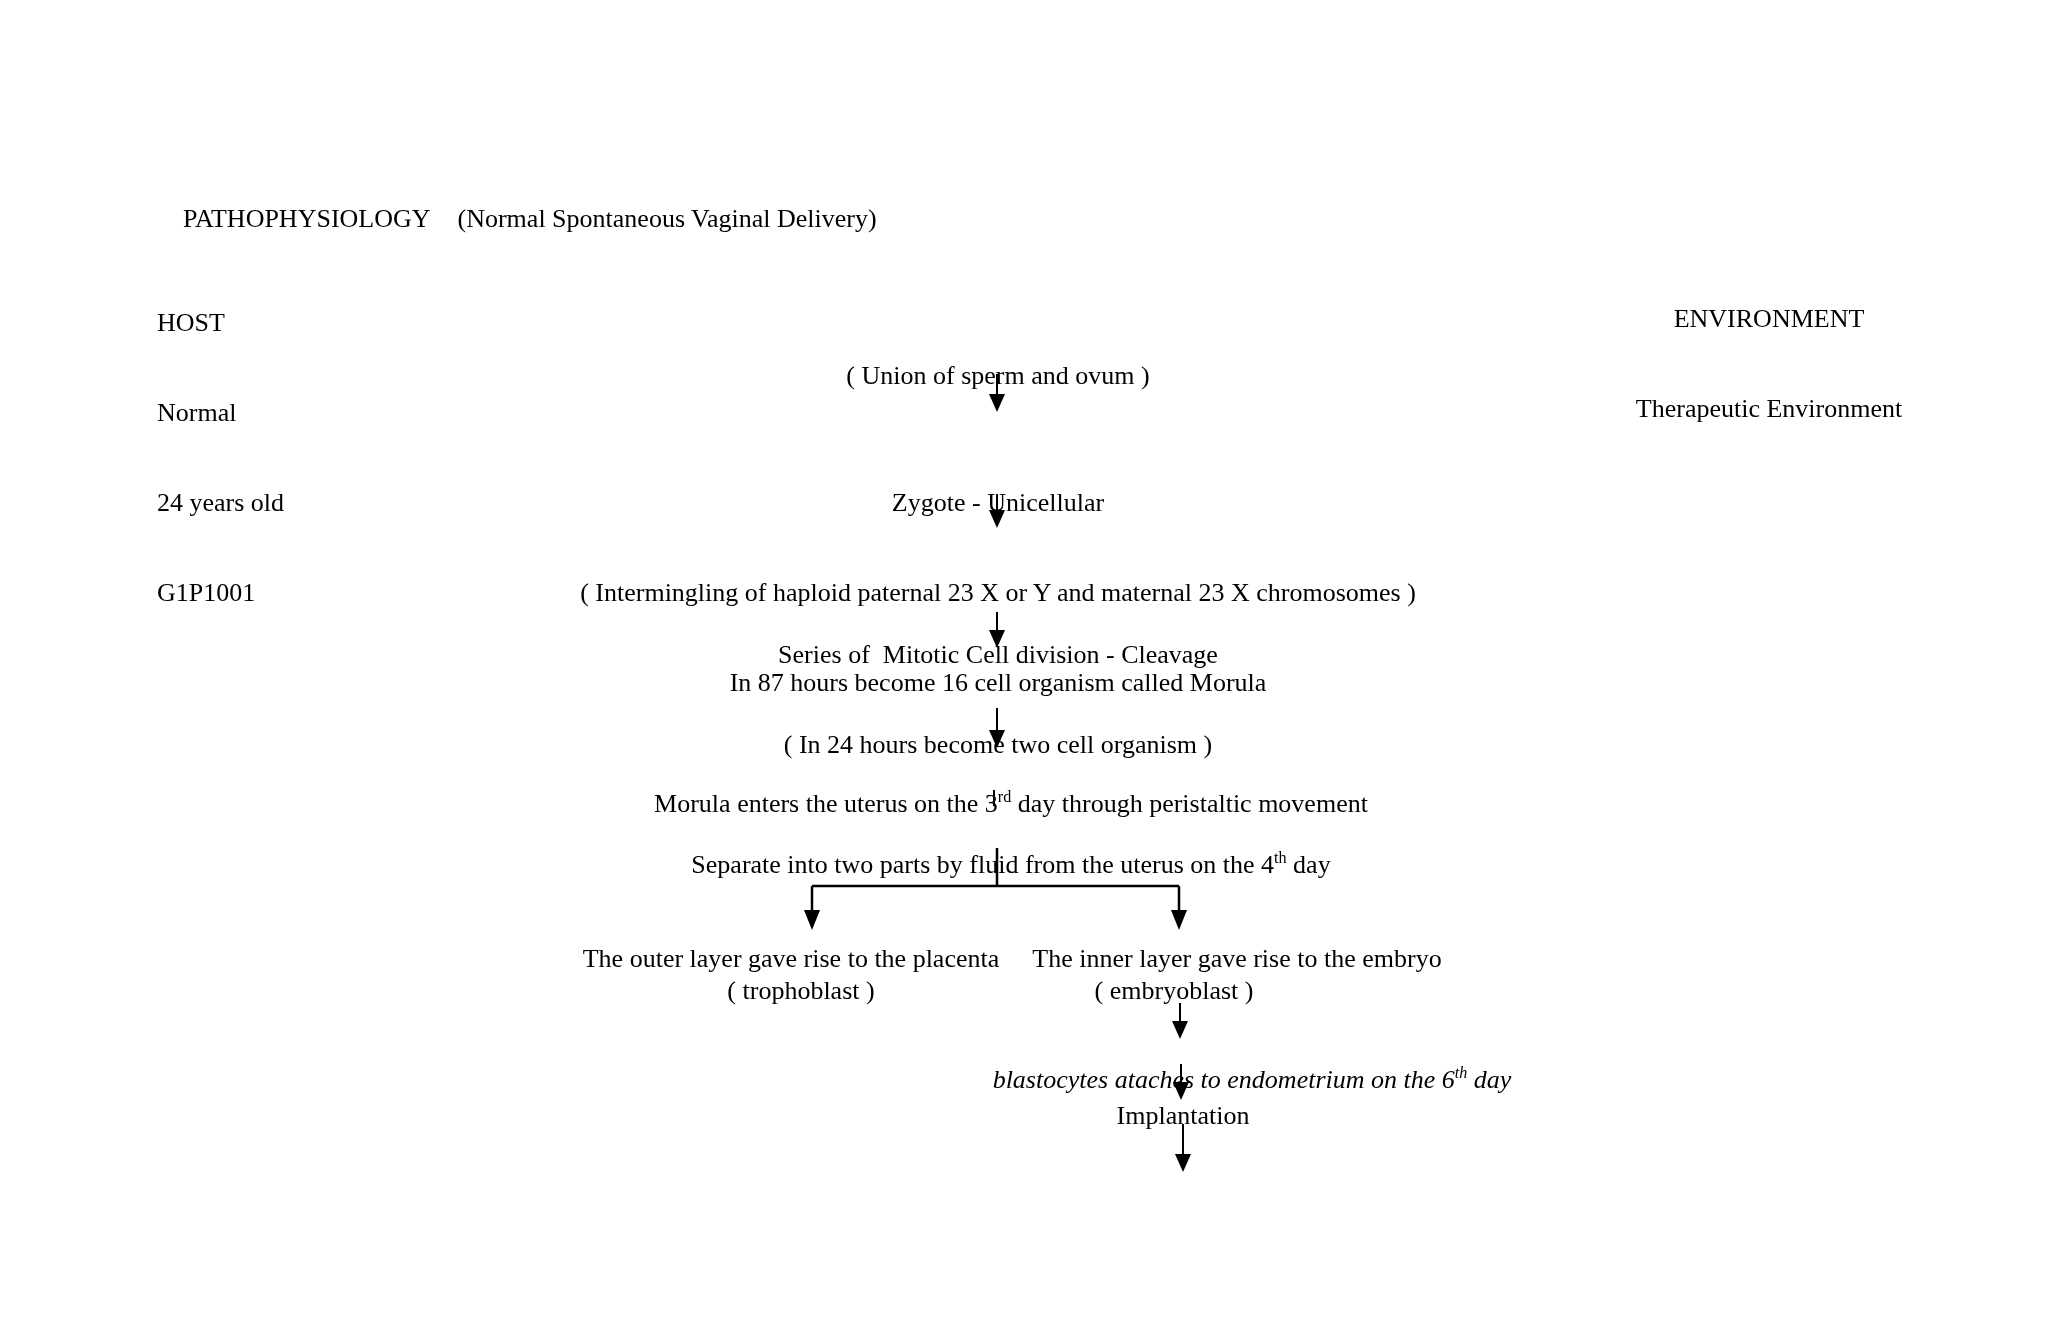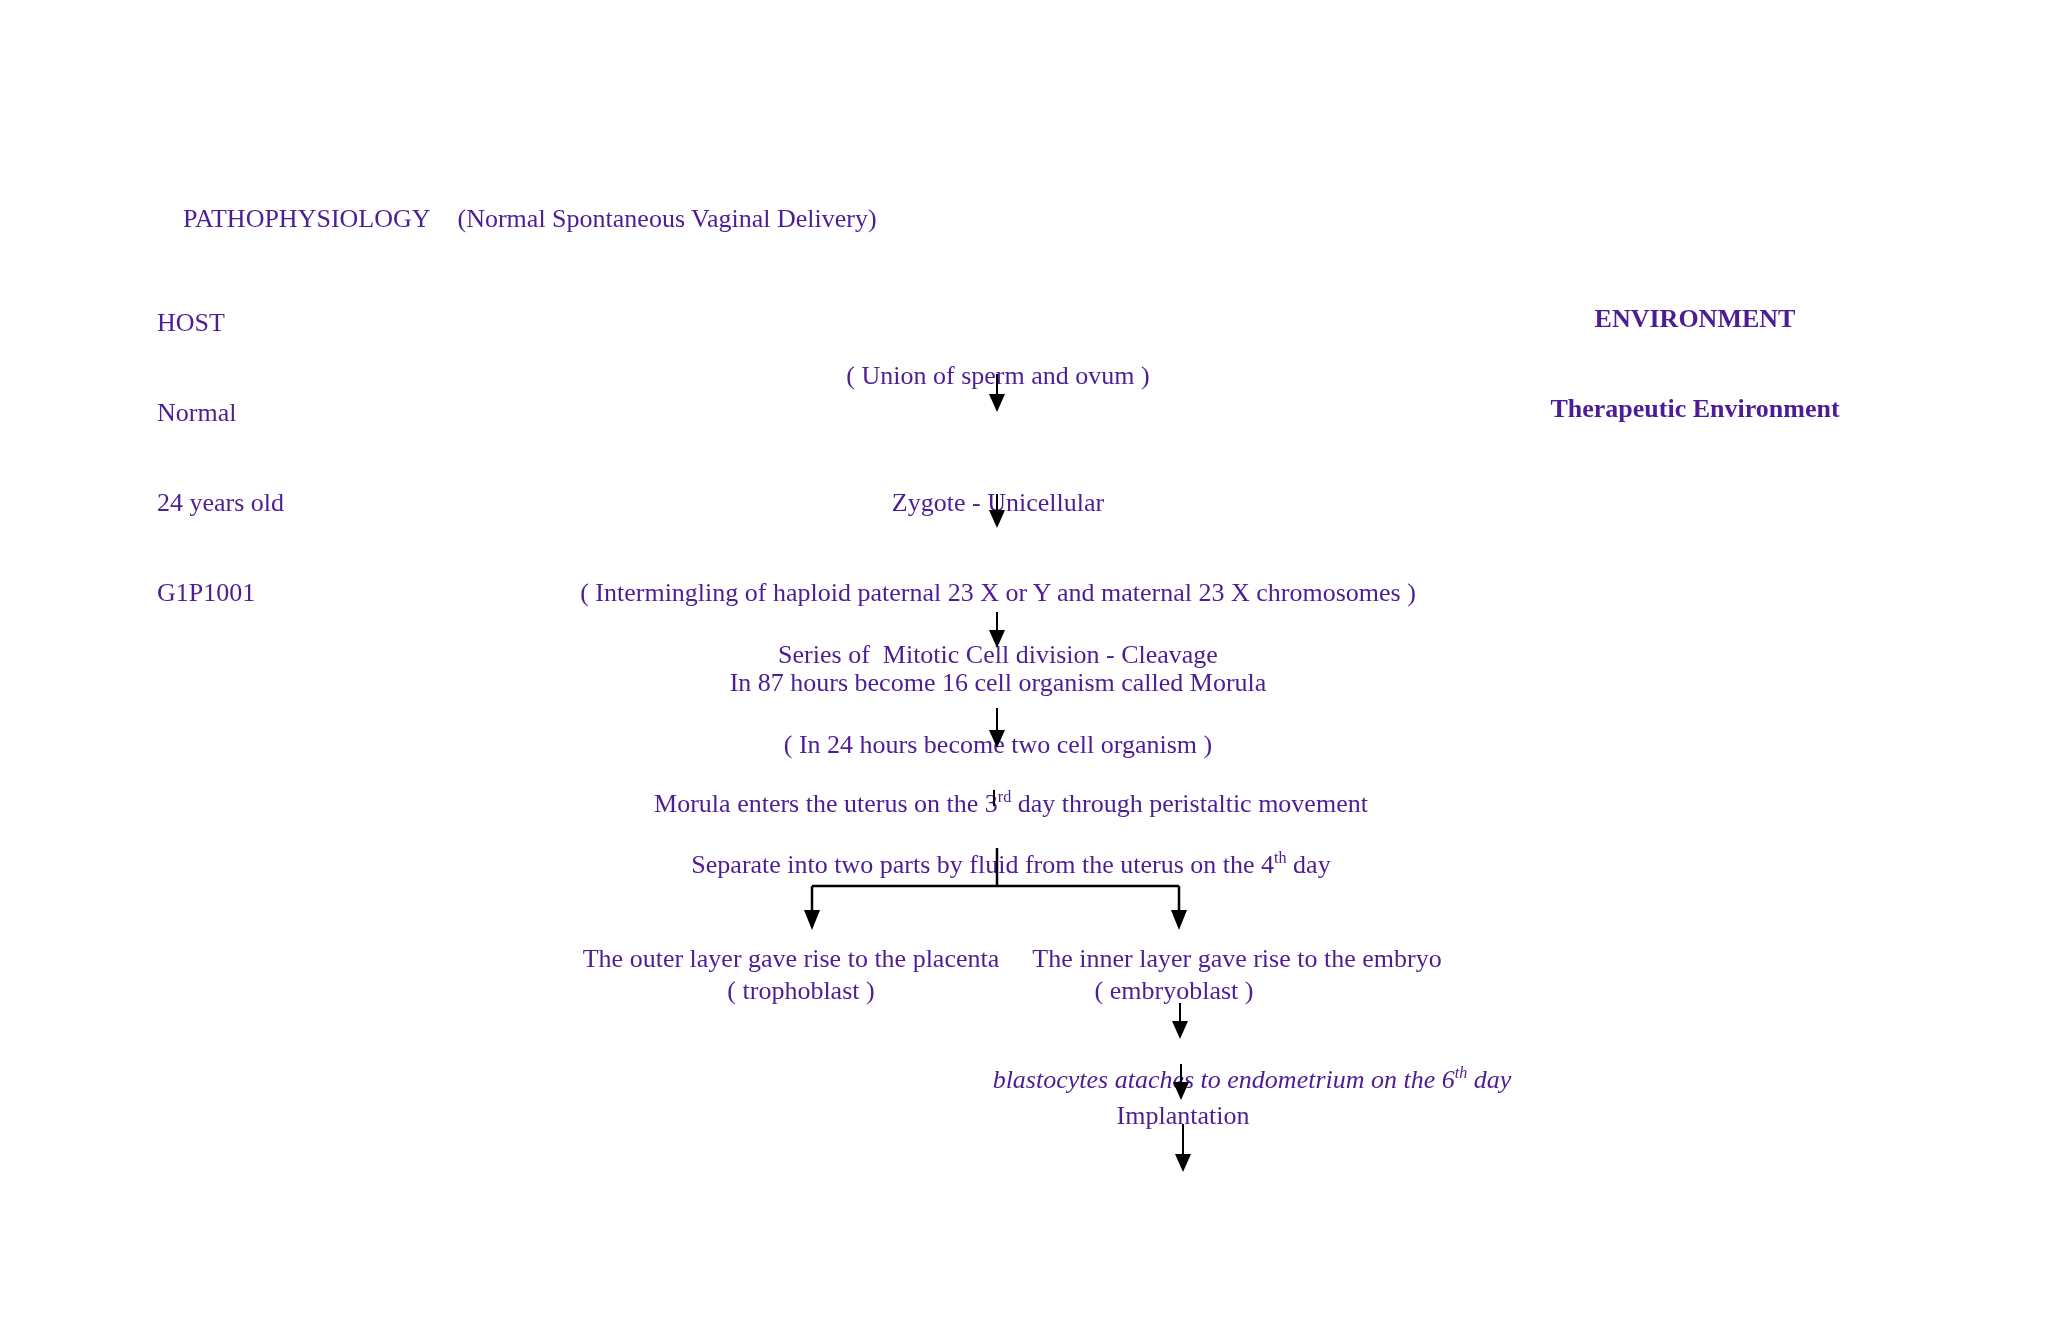--- a/index.html
+++ b/index.html
@@ -3,21 +3,21 @@
 <meta charset="utf-8">
 <style>
   html, body { margin: 0; padding: 0; background: #ffffff; }
   .page {
     position: relative;
     width: 2048px;
     height: 1339px;
     background: #ffffff;
     font-family: "Liberation Serif", "DejaVu Serif", serif;
     font-size: 26px;
-    color: #4c1d95;
+    color: #000000;
     overflow: hidden;
   }
   .abs { position: absolute; white-space: pre-wrap; }
   .lh { line-height: 30px; }
   .ctr { text-align: center; }
   .title-sub { margin-left: 27px; }
   sup { font-size: 0.62em; }
 
   
   .arrow {
@@ -48,21 +48,21 @@
   </div>
 
   <div class="abs lh" style="left:157px; top:248px;">
     <div>HOST</div>
     <div>Normal</div>
     <div>24 years old</div>
     <div>G1P1001</div>
   </div>
 
 
-  <div class="abs lh ctr" style="left:1548px; width:294px; top:244px;font-weight:bold;">
+  <div class="abs lh ctr" style="left:1622px; width:294px; top:244px;">
     <div>ENVIRONMENT</div>
     <div>Therapeutic Environment</div>
   </div>
 
   <div class="abs lh ctr" style="left:498px; width:1000px; top:301px;">
     <div>( Union of sperm and ovum )</div>
   </div>
 
   <div class="arrow" style="left:989px; top:374px; height:38px;">
     <div class="shaft"></div>

